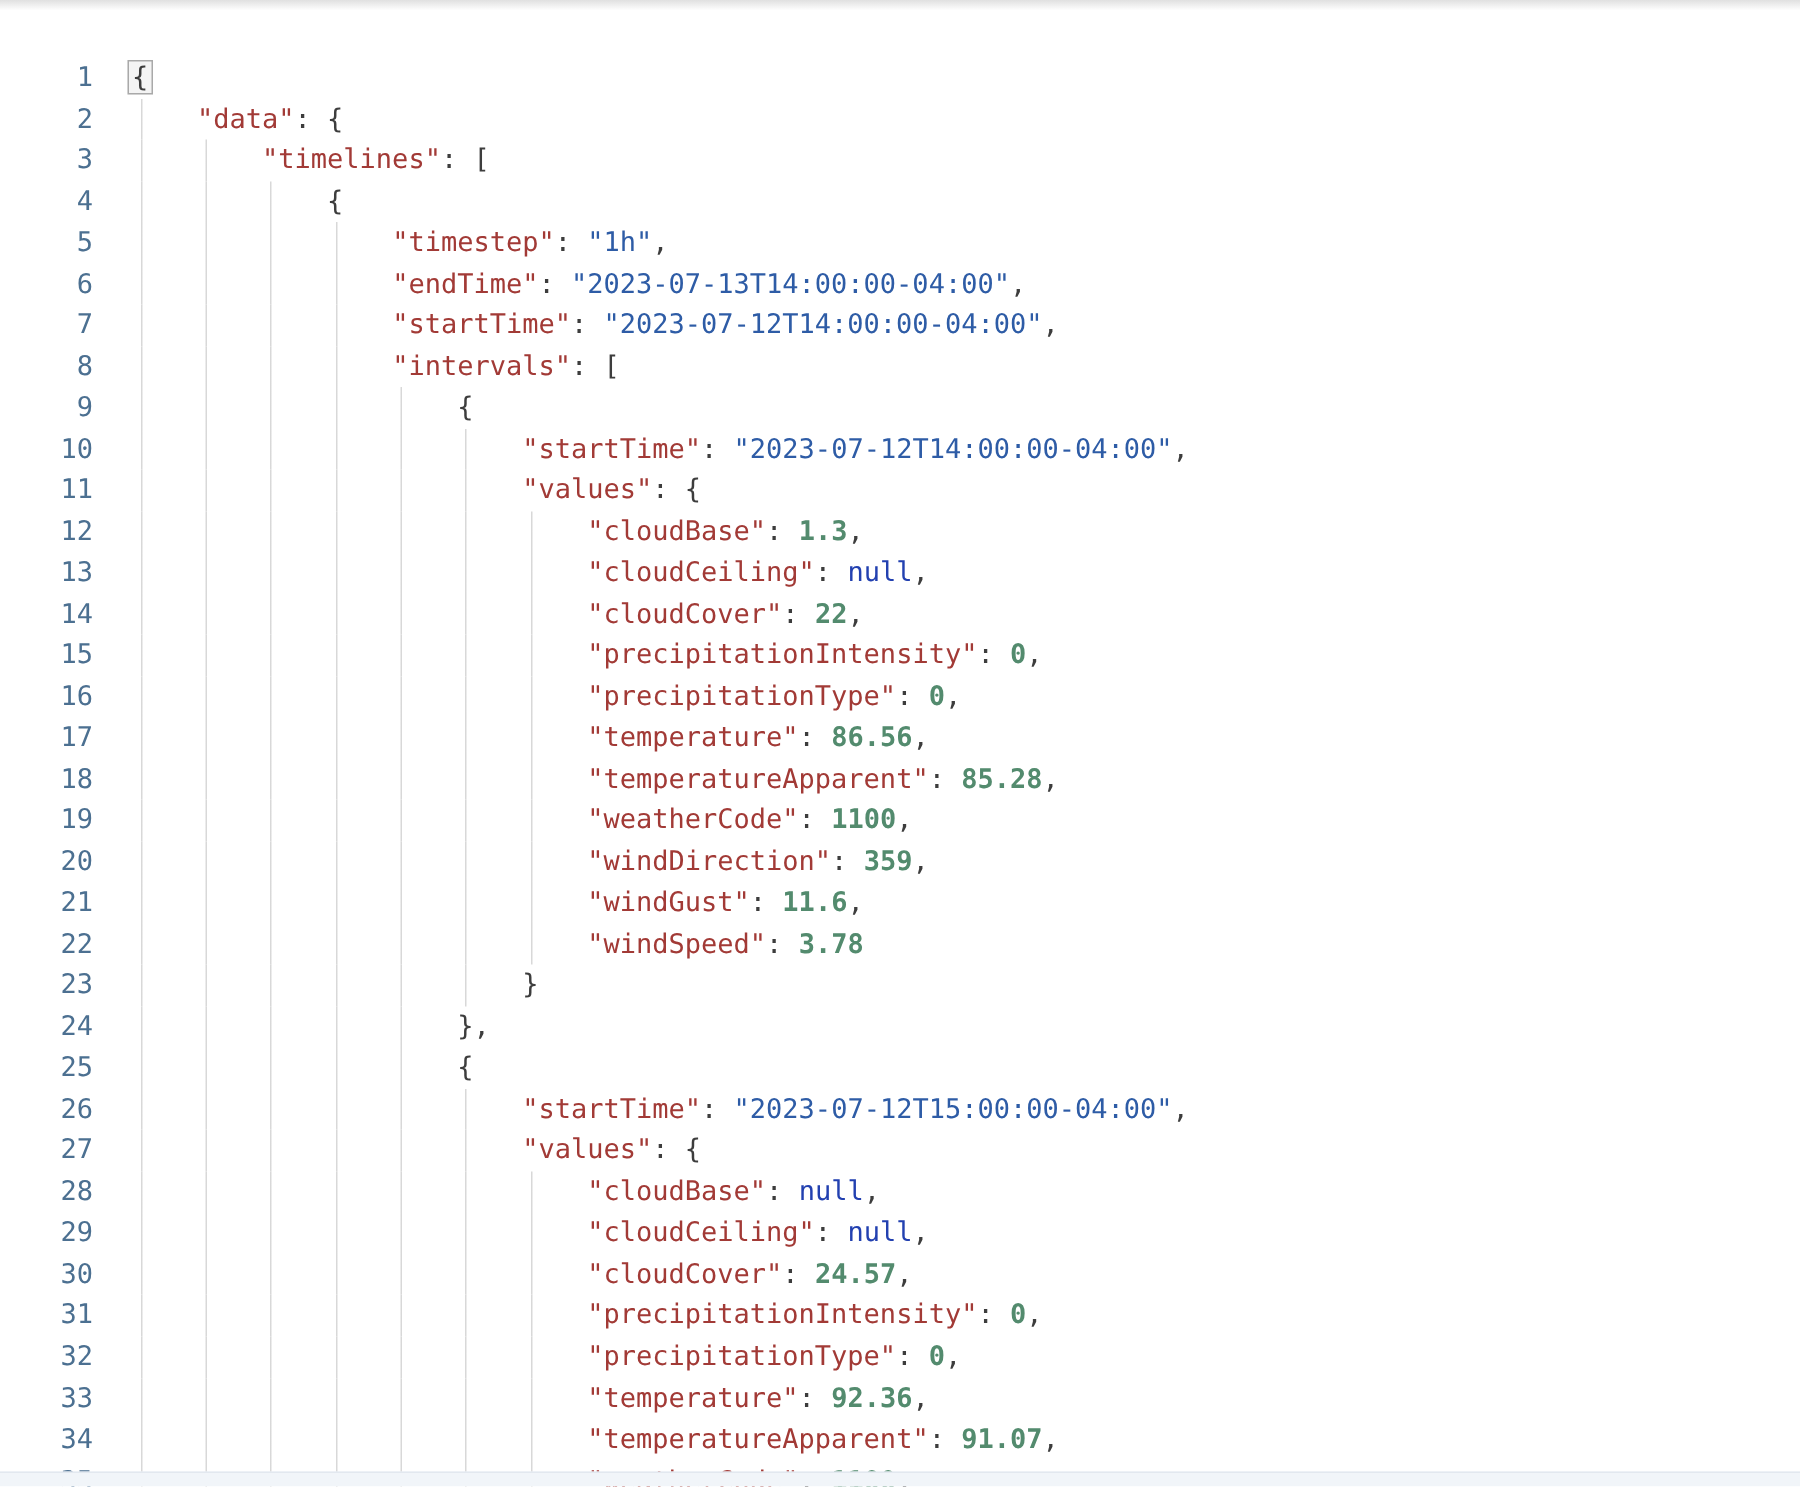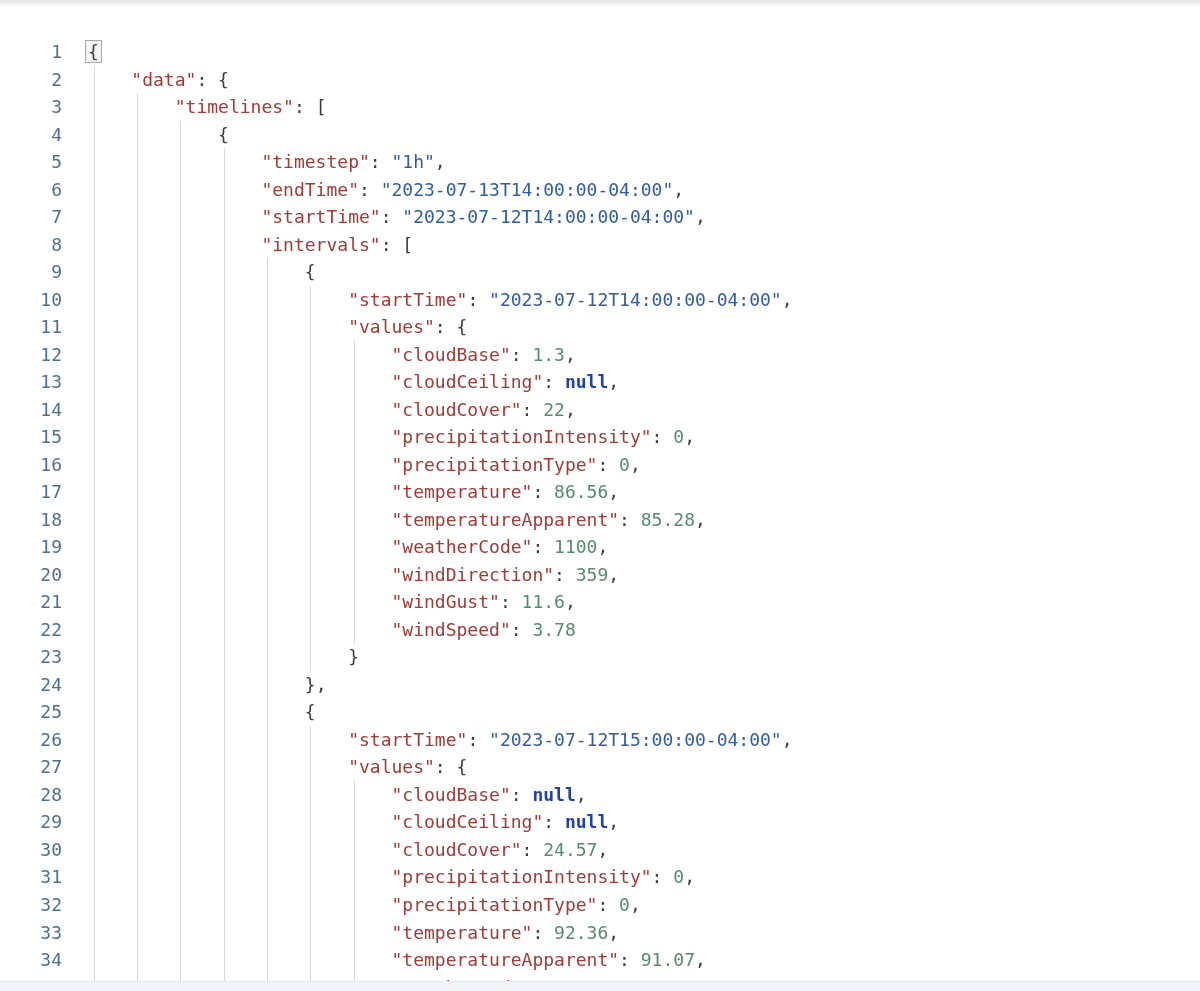--- a/index.html
+++ b/index.html
@@ -36,22 +36,22 @@
     width:43.36px;
     height:27.53px;
     vertical-align:top;
     background-image:linear-gradient(var(--guide-color,#d8d8d8),var(--guide-color,#d8d8d8));
     background-size:1px 100%;
     background-position:5.5px 0;
     background-repeat:no-repeat;
   }
   .tok-key{color:var(--key-color,#a23a36);}
   .tok-string{color:var(--string-color,#2e5ca6);}
-  .tok-number{color:var(--number-color,#538b6e);}
-  .tok-null{color:var(--null-color,#2240b0);font-weight:bold;}
+  .tok-number{color:var(--number-color,#538b6e);font-weight:bold;}
+  .tok-null{color:var(--null-color,#2240b0);font-weight:normal;}
   .tok-punct{color:var(--punct-color,#3d3d3d);}
   .tok-match{
     color:var(--punct-color,#3d3d3d);
     border:1px solid #a9a9a9;
     background:#f4f4f4;
     padding:0 2px;
     margin-left:-3px;
   }
   #top-shadow{
     position:absolute;top:0;left:0;width:1200px;height:7px;

